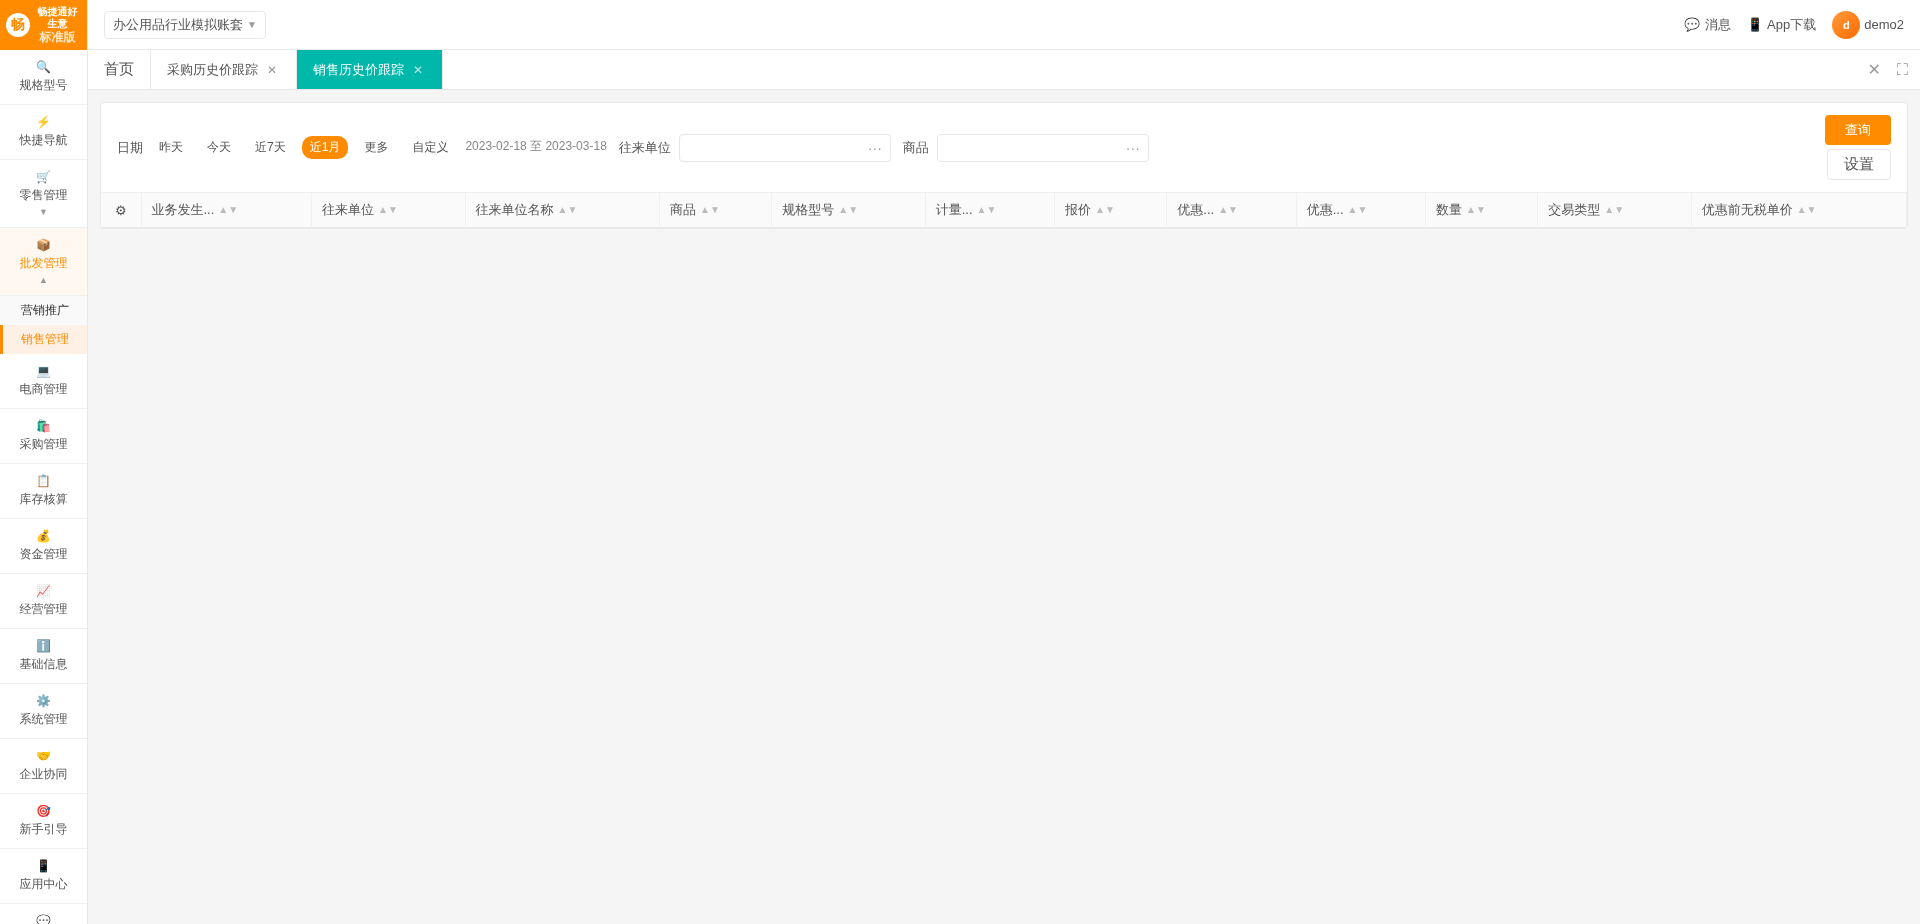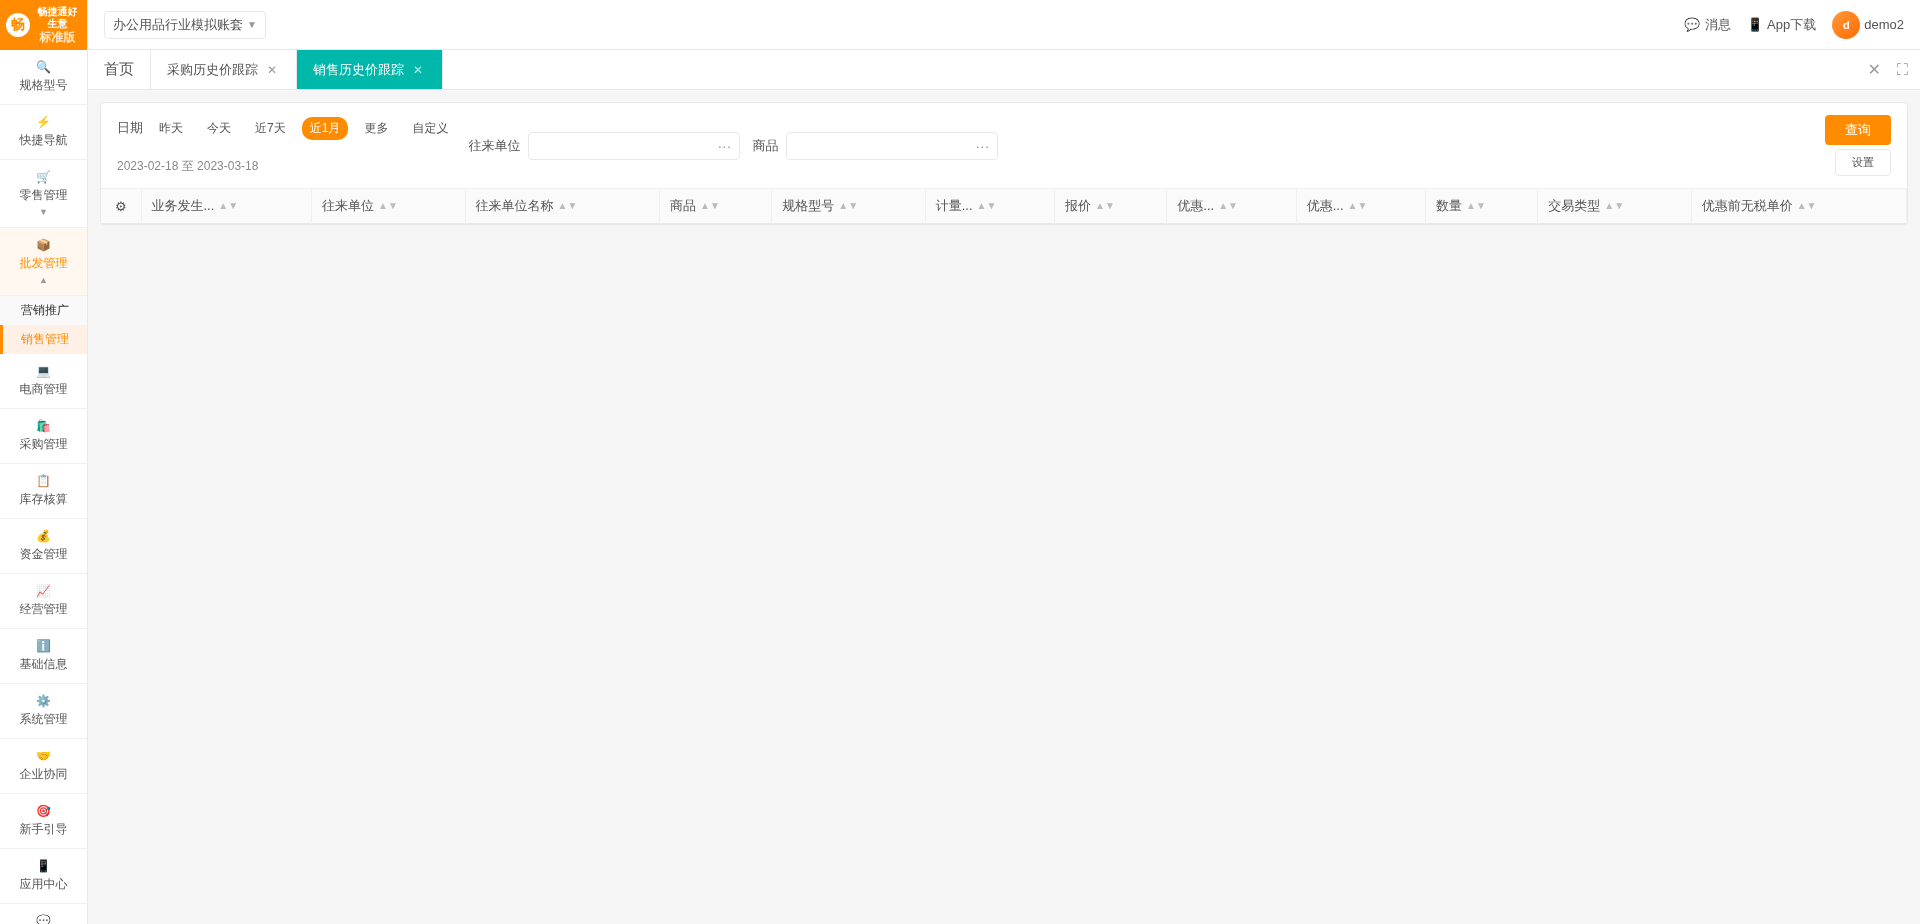--- a/index.html
+++ b/index.html
@@ -207,21 +207,21 @@
       color: #555;
       cursor: pointer;
       border-radius: 4px;
     }
     .date-btn.active {
       background: #ff8c00;
       color: #fff;
       border-radius: 10px;
     }
     .date-range { font-size: 12px; color: #888; margin-top: 2px; }
-    .filter-group-col { display: flex; flex-direction: column; gap: 16px; }
+    .filter-group-col { display: flex; flex-direction: row; gap: 9px; }
     .filter-input-box {
       display: flex;
       align-items: center;
       gap: 4px;
       border: 1px solid #e8e8e8;
       border-radius: 4px;
       padding: 4px 8px;
       min-width: 200px;
       height: 28px;
     }
@@ -239,21 +239,21 @@
       font-size: 13px;
       cursor: pointer;
       white-space: nowrap;
     }
     .set-btn {
       background: #fff;
       color: #555;
       border: 1px solid #e8e8e8;
       padding: 5px 16px;
       border-radius: 4px;
-      font-size: 11px;
+      font-size: 15px;
       cursor: pointer;
     }
 
     
     .table-container {
       flex: 1;
       overflow: auto;
     }
     table {
       width: 100%;

